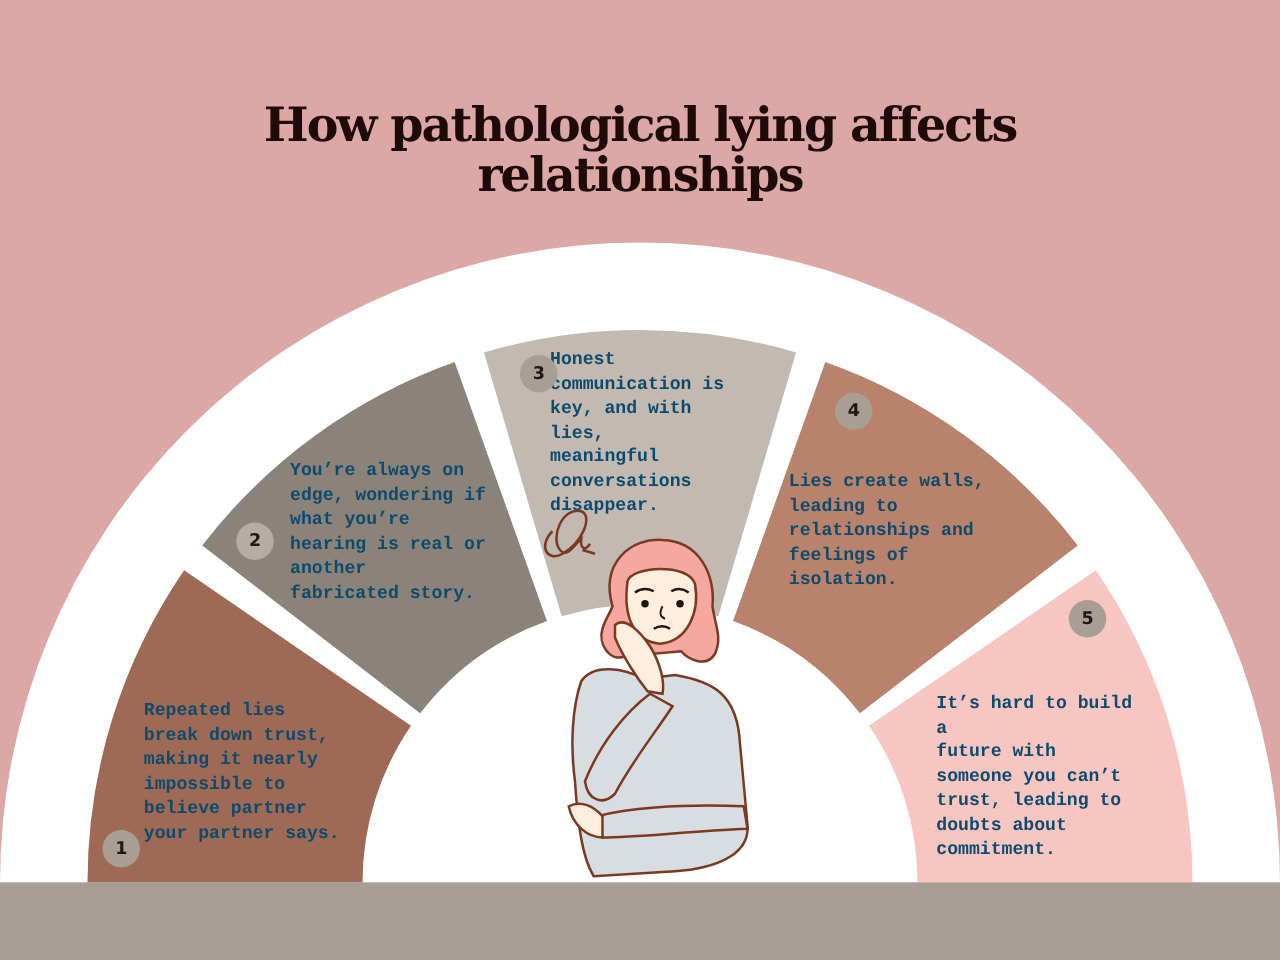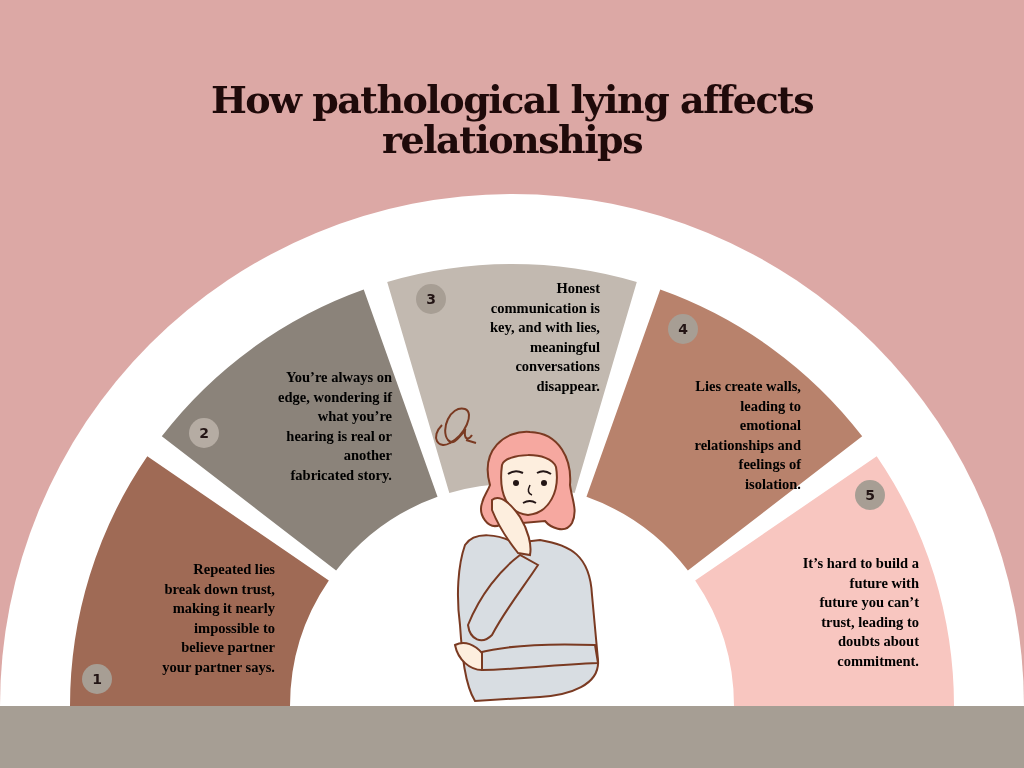--- a/index.html
+++ b/index.html
@@ -1,19 +1,19 @@
 <!DOCTYPE html>
 <html><head>
 <meta charset="utf-8">
 <style>
   html,body{margin:0;padding:0;}
   body{width:1024px;height:768px;overflow:hidden;position:relative;background:#dca8a5;font-family:"Liberation Sans",sans-serif;}
   .title{position:absolute;left:0;top:80px;width:1024px;text-align:center;font-family:"DejaVu Serif",serif;font-weight:bold;font-size:38px;line-height:40px;color:#1f0a0a;letter-spacing:-1.5px;}
   svg.wheel{position:absolute;left:0;top:0;}
-  .seg-text{position:absolute;text-align:right;font-family:Liberation Serif, serif;font-weight:bold;font-size:14.5px;line-height:19.5px;color:#000000;}
+  .seg-text{position:absolute;text-align:left;font-family:Liberation Mono, monospace;font-weight:bold;font-size:14.5px;line-height:19.5px;color:#0c4a6e;}
   .badge{position:absolute;width:30px;height:30px;border-radius:50%;background:#a79e94;color:#231515;font-family:"DejaVu Sans",sans-serif;font-weight:bold;font-size:14px;line-height:30px;text-align:center;}
   .badge.light{background:#b5aca3;}
   .floor{position:absolute;left:0;top:706px;width:1024px;height:62px;background:#a69e94;}
   .figure{position:absolute;left:420px;top:395px;}
 </style>
 </head>
 <body>
 
 <div class="title">
   <div>How pathological lying affects</div>
@@ -57,30 +57,29 @@
       <div>communication is</div>
       <div>key, and with lies,</div>
       <div>meaningful</div>
       <div>conversations</div>
       <div>disappear.</div>
     </div>
     <div class="badge" style="left: 416px; top: 284px;">3</div>
     <div class="seg-text" style="left: 631px; top: 377px; width: 170px;">
       <div>Lies create walls,</div>
       <div>leading to</div>
-      <div>emotional</div>
       <div>relationships and</div>
       <div>feelings of</div>
       <div>isolation.</div>
     </div>
     <div class="badge" style="left: 668px; top: 314px;">4</div>
     <div class="seg-text" style="left: 749px; top: 554px; width: 170px;">
       <div>It’s hard to build a</div>
       <div>future with</div>
-      <div>future you can’t</div>
+      <div>someone you can’t</div>
       <div>trust, leading to</div>
       <div>doubts about</div>
       <div>commitment.</div>
     </div>
     <div class="badge" style="left: 855px; top: 480px;">5</div>
   </div>
 
 <svg class="figure" width="200" height="320" viewBox="0 0 200 320">
 
   <path d="M22,30 C10,42 18,55 30,48 C45,40 55,18 45,14 C30,10 20,35 28,45 C34,52 40,40 45,36 C44,44 48,46 52,40 M46,45 L56,48" fill="none" stroke="#7a3a22" stroke-width="2"></path>

